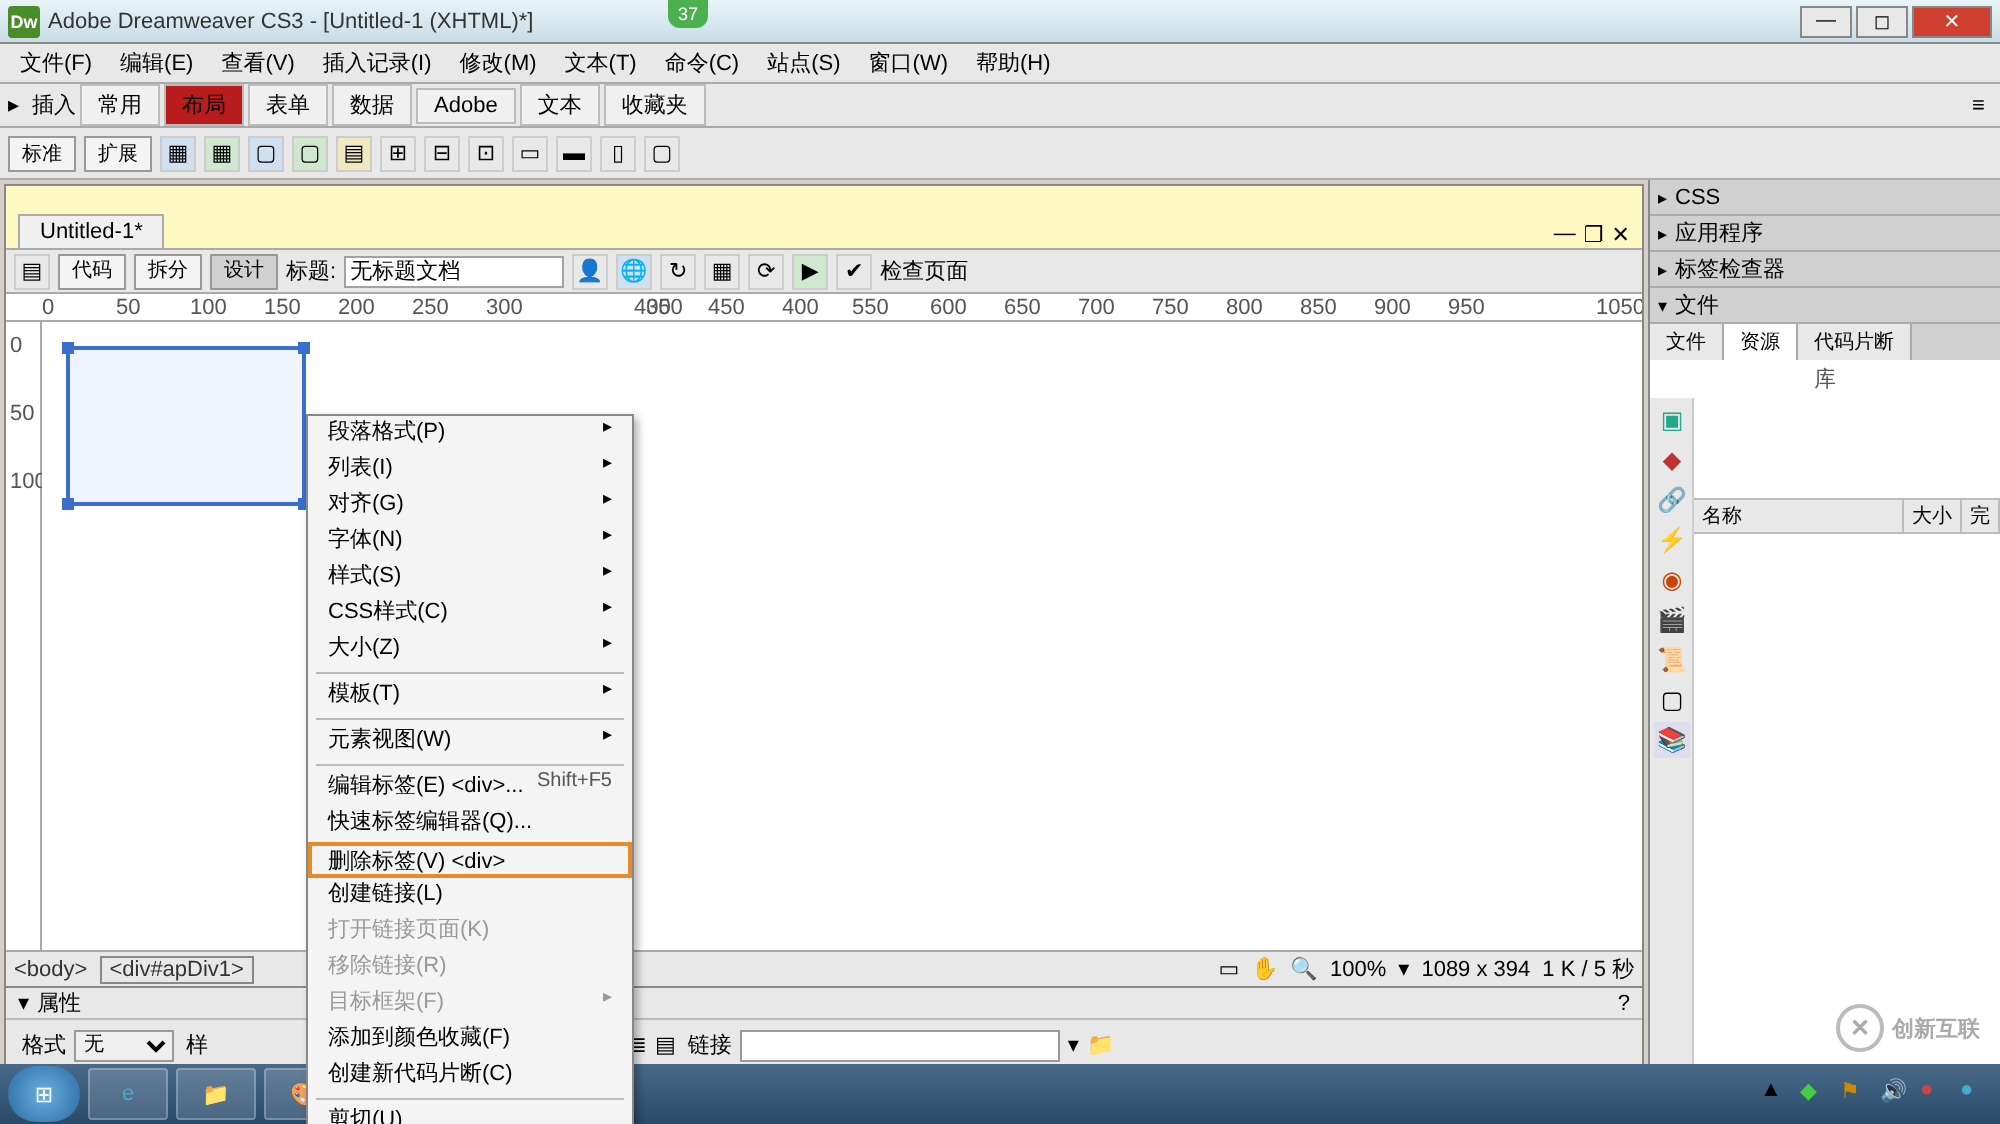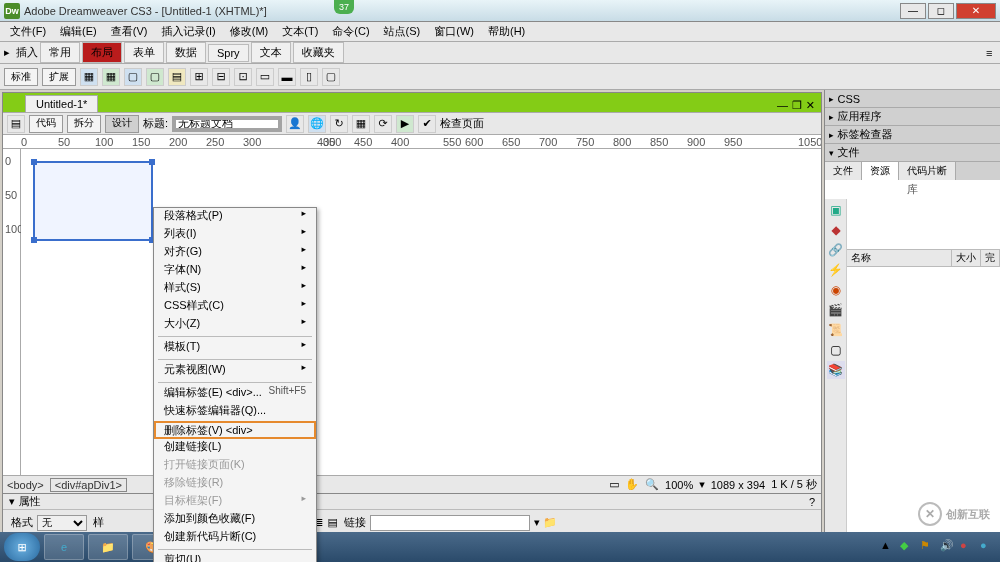--- a/index.html
+++ b/index.html
@@ -24,29 +24,29 @@
 
 .toolbar2 { height: 26px; background: #e8e8e8; border-bottom: 1px solid #aaa; display: flex; align-items: center; gap: 4px; padding: 0 4px; }
 .tb-btn { height: 18px; padding: 0 6px; border: 1px solid #999; background: #f4f4f4; font-size: 10px; display: flex; align-items: center; }
 .tb-icon { width: 18px; height: 18px; border: 1px solid #ccc; display: inline-flex; align-items: center; justify-content: center; font-size: 11px; }
 .ic-green { background: #cfe8cf; }
 .ic-blue { background: #cfe0f0; }
 .ic-yellow { background: #f0e8c0; }
 
 .workspace { display: flex; height: 470px; }
 .main-area { width: 820px; display: flex; flex-direction: column; background: #fff; border: 1px solid #888; margin: 2px; position: relative; }
-.doc-tabs { height: 20px; background: #84cc16; border-bottom: 1px solid #aaa; display: flex; align-items: flex-end; padding-left: 22px; position: relative; }
+.doc-tabs { height: 32px; background: #fef9c3; border-bottom: 1px solid #aaa; display: flex; align-items: flex-end; padding-left: 6px; position: relative; }
 .doc-tab { background: #f0f0f0; border: 1px solid #aaa; border-bottom: none; padding: 2px 10px; font-size: 11px; }
 .doc-tabs .close-btns { margin-left: auto; display: flex; gap: 4px; padding: 0 6px; font-size: 11px; }
 
 .view-toolbar { height: 22px; background: #e8e8e8; border-bottom: 1px solid #aaa; display: flex; align-items: center; gap: 4px; padding: 0 4px; }
 .view-btn { height: 18px; padding: 0 6px; border: 1px solid #999; background: #f4f4f4; font-size: 10px; }
 .view-btn.active { background: #d0d0d0; }
 .title-label { font-size: 11px; }
-.title-input { width: 110px; height: 16px; border: 4px solid #a3a3a3; padding: 0 2px; font-size: 11px; }
+.title-input { width: 110px; height: 16px; border: 1px solid #a3a3a3; padding: 0 2px; font-size: 11px; }
 
 .ruler-h { height: 14px; background: #fff; border-bottom: 1px solid #aaa; position: relative; font-size: 8px; color: #555; overflow: hidden; }
 .ruler-h span { position: absolute; top: 1px; }
 .canvas-wrap { display: flex; flex: 1; overflow: hidden; }
 .ruler-v { width: 18px; background: #fff; border-right: 1px solid #aaa; position: relative; font-size: 8px; color: #555; }
 .ruler-v span { position: absolute; left: 2px; }
 .canvas { flex: 1; background: #fff; position: relative; }
 .selected-div { position: absolute; left: 12px; top: 12px; width: 120px; height: 80px; border: 2px solid #3a6ecc; background: #f0f4ff; }
 .handle { position: absolute; width: 6px; height: 6px; background: #3a6ecc; }
 
@@ -122,21 +122,21 @@
   <span class="menu-item">帮助(H)</span>
 </div>
 
 <div class="insertbar">
   <span class="arrow">▸</span>
   <span>插入</span>
   <span class="tab">常用</span>
   <span class="tab active">布局</span>
   <span class="tab">表单</span>
   <span class="tab">数据</span>
-  <span class="tab">Spry</span>
+  <span class="tab">Adobe</span>
   <span class="tab">文本</span>
   <span class="tab">收藏夹</span>
   <span class="expand">≡</span>
 </div>
 
 <div class="toolbar2">
   <span class="tb-btn">标准</span>
   <span class="tb-btn">扩展</span>
   <span class="tb-icon ic-blue">▦</span>
   <span class="tb-icon ic-green">▦</span>
@@ -183,21 +183,21 @@
         <span style="left: 55px;">50</span>
         <span style="left: 92px;">100</span>
         <span style="left: 129px;">150</span>
         <span style="left: 166px;">200</span>
         <span style="left: 203px;">250</span>
         <span style="left: 240px;">300</span>
         <span style="left: 277px; margin-left: 43px;">350</span>
         <span style="left: 314px;">400</span>
         <span style="left: 351px;">450</span>
         <span style="left: 388px;">400</span>
-        <span style="left: 440px; text-align: center;">550</span>
+        <span style="left: 423px; text-align: center;">550</span>
         <span style="left: 462px;">600</span>
         <span style="left: 499px;">650</span>
         <span style="left: 536px;">700</span>
         <span style="left: 573px;">750</span>
         <span style="left: 610px;">800</span>
         <span style="left: 647px;">850</span>
         <span style="left: 684px;">900</span>
         <span style="left: 721px;">950</span>
         <span style="left: 758px; margin-top: 32px;">1000</span>
         <span style="left: 795px;">1050</span>

